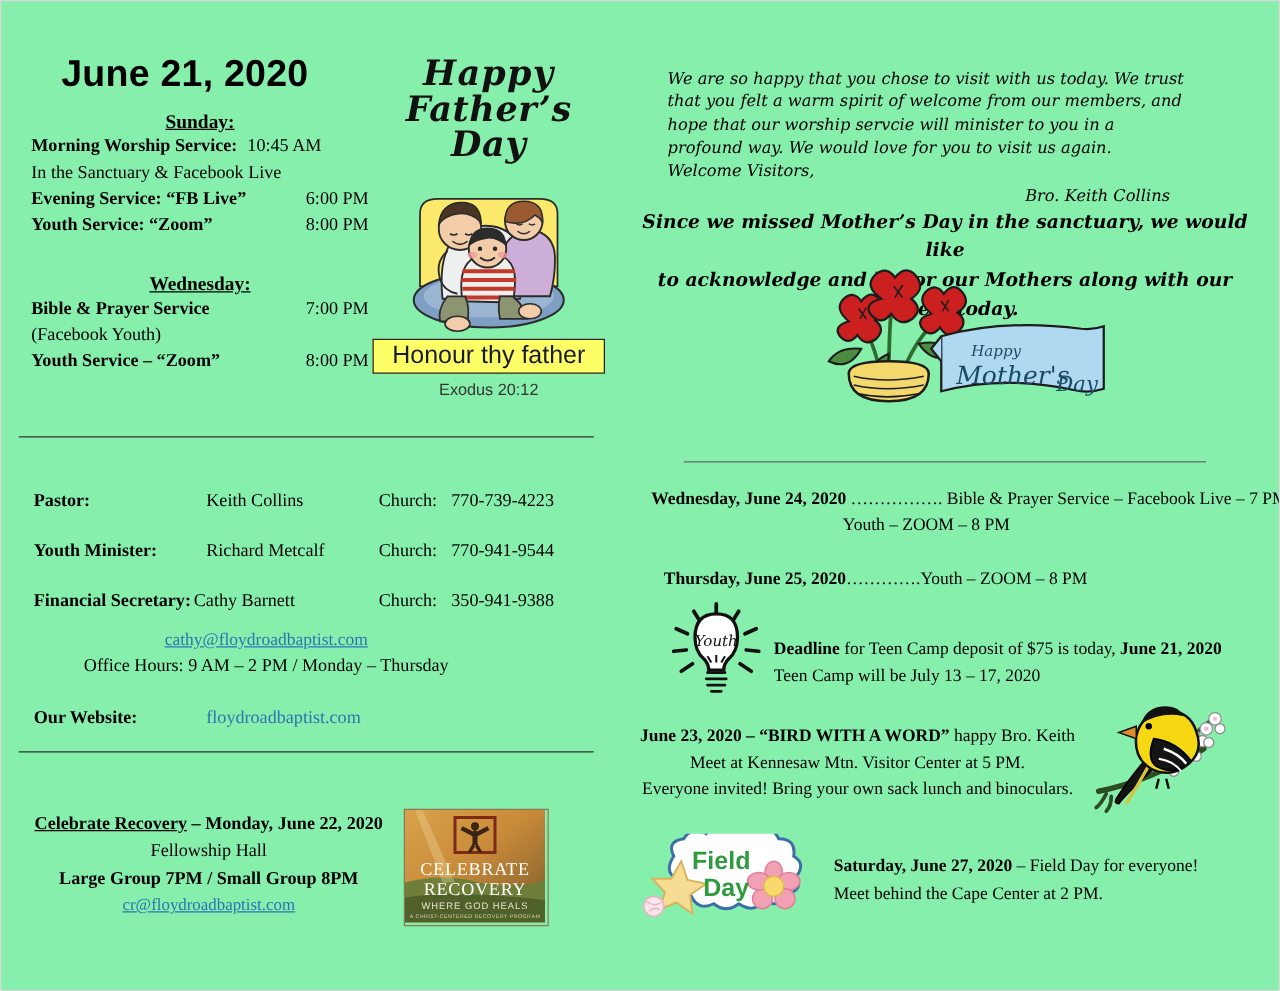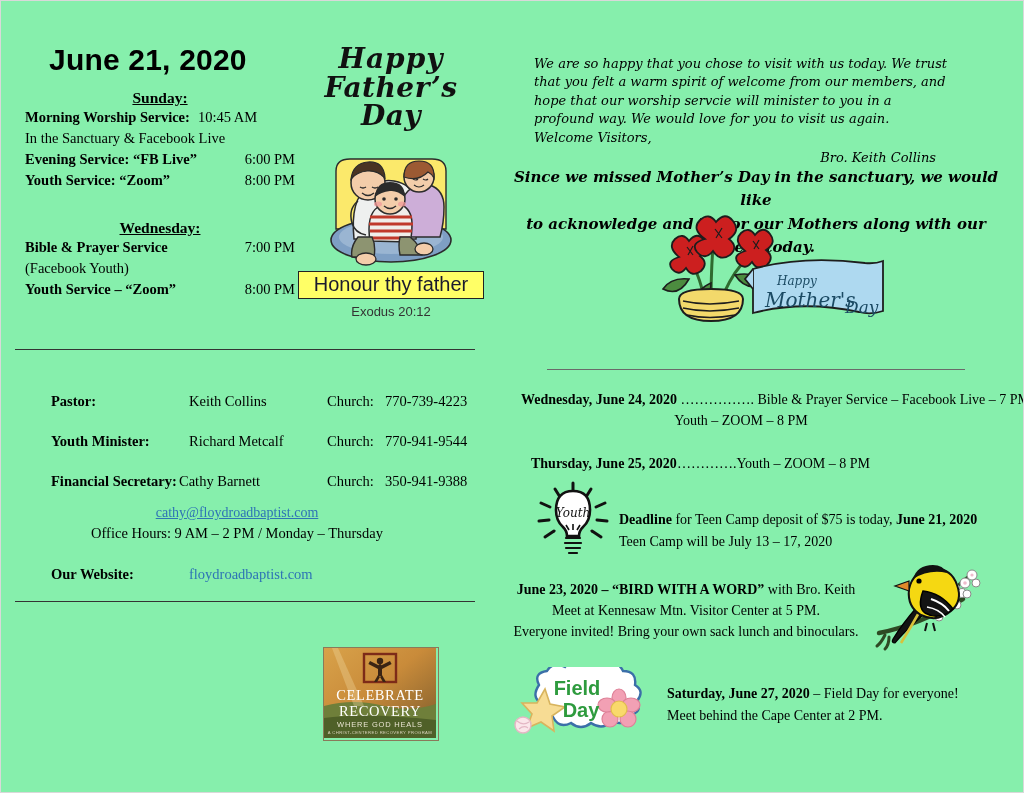--- a/index.html
+++ b/index.html
@@ -92,21 +92,21 @@
     margin-top: 5px;
   }
 
   
   .divider { height: 0; border-top: 1.6px solid #333; }
   #divider-left-1  { left: 14px;  top: 348px; width: 460px; }
   #divider-left-2  { left: 14px;  top: 600px; width: 460px; }
   #divider-right-1 { left: 546px; top: 368px; width: 418px; border-top-color:#6a6a6a; }
 
   
-  #contacts { left: 36px; top: 392px; width: 460px; font-size: 14.5px; }
+  #contacts { left: 12px; top: 392px; width: 460px; font-size: 14.5px; }
   .contact-row {
     position: relative;
     height: 40px;
     white-space: nowrap;
   }
   .c-role { position:absolute; left: 14px; font-weight: bold; }
   .c-name { position:absolute; left: 152px; }
   .c-church { position:absolute; left: 290px; }
   .c-phone { position:absolute; left: 348px; }
   .contact-row.fin .c-name { left: 142px; }
@@ -346,20 +346,28 @@
     <div id="email-line">
       <span class="link">cathy@floydroadbaptist.com</span>
     </div>
     <div id="office-hours">Office Hours: 9 AM – 2 PM / Monday – Thursday</div>
     <div id="website-row">
       <span class="c-role">Our Website:</span>
       <span class="site link plain">floydroadbaptist.com</span>
     </div>
   </div>
 
+  <div class="abs" id="celebrate-recovery">
+    <div id="cr-line1"><span class="u">Celebrate Recovery</span><span> – Monday, June 22, 2020</span></div>
+    <div id="cr-line2">Fellowship Hall</div>
+    <div id="cr-line3">Large Group 7PM / Small Group 8PM</div>
+    <div id="cr-email">
+      <span class="link">cr@floydroadbaptist.com</span>
+    </div>
+  </div>
 
   <div id="cr-logo">
     <svg width="112" height="90" viewBox="0 0 112 90">
       <defs>
         <linearGradient id="crsky" x1="0" y1="0" x2="1" y2="1">
           <stop offset="0%" stop-color="#d8a24a"></stop>
           <stop offset="45%" stop-color="#c98b3a"></stop>
           <stop offset="100%" stop-color="#7a5a2c"></stop>
         </linearGradient>
       </defs>
@@ -408,21 +416,21 @@
       <path d="M33 46 l3 5 M40 45 l0 6 M47 46 l-3 5" stroke="#111" stroke-width="1.6" fill="none"></path>
     </svg>
   </div>
 
   <div class="abs" id="teen-camp">
     <div><span class="b">Deadline</span><span> for Teen Camp deposit of $75 is today, </span><span class="b">June 21, 2020</span></div>
     <div>Teen Camp will be July 13 – 17, 2020</div>
   </div>
 
   <div class="abs" id="bird-event">
-    <div><span class="b">June 23, 2020 – “BIRD WITH A WORD”</span><span> with Bro. Keith</span></div>
+    <div><span class="b">June 23, 2020 – “BIRD WITH A WORD”</span><span> happy Bro. Keith</span></div>
     <div>Meet at Kennesaw Mtn. Visitor Center at 5 PM.</div>
     <div>Everyone invited!  Bring your own sack lunch and binoculars.</div>
   </div>
 
   <div class="abs" id="bird-graphic">
     <svg width="110" height="104" viewBox="0 0 110 104">
 
       <path d="M6 84 q20 -4 40 -12 q22 -9 44 -22" fill="none" stroke="#2e4a24" stroke-width="4.5" stroke-linecap="round"></path>
       <path d="M12 86 q-4 8 -8 11 M16 88 q0 8 -4 12" fill="none" stroke="#2e4a24" stroke-width="3" stroke-linecap="round"></path>
       <path d="M78 44 q10 -12 20 -18" fill="none" stroke="#2e4a24" stroke-width="3" stroke-linecap="round"></path>

